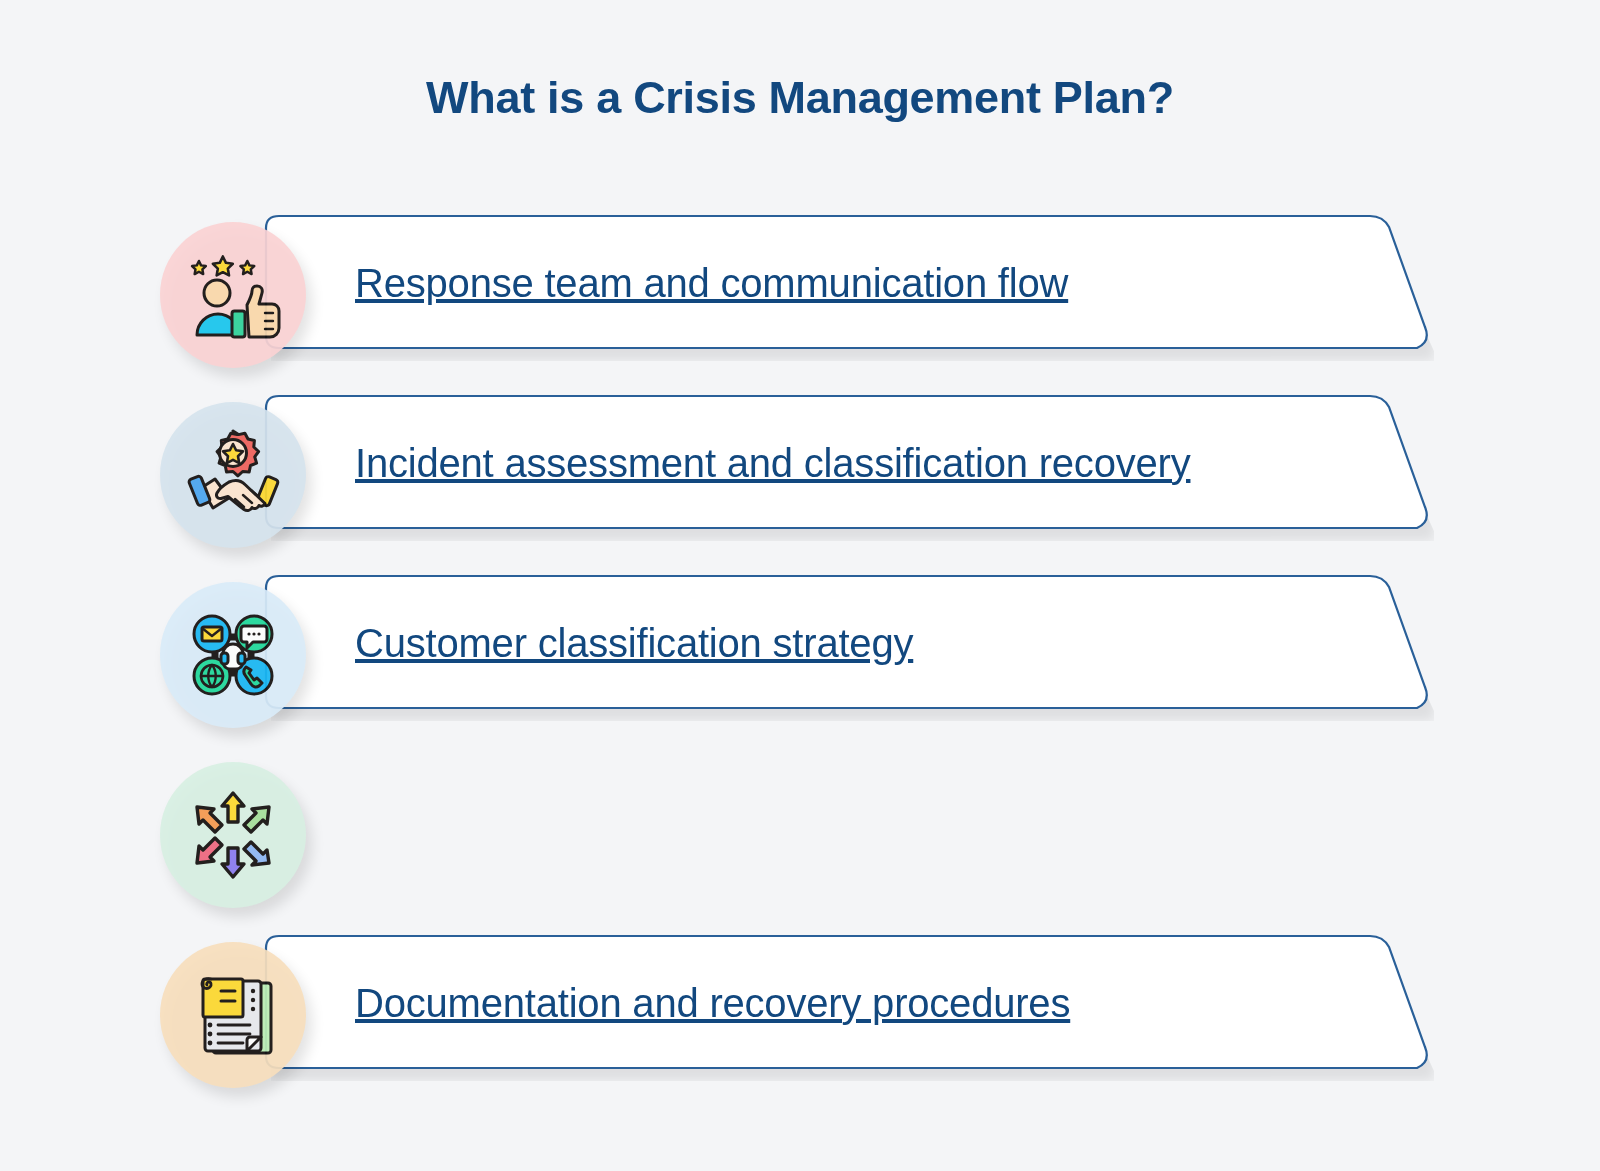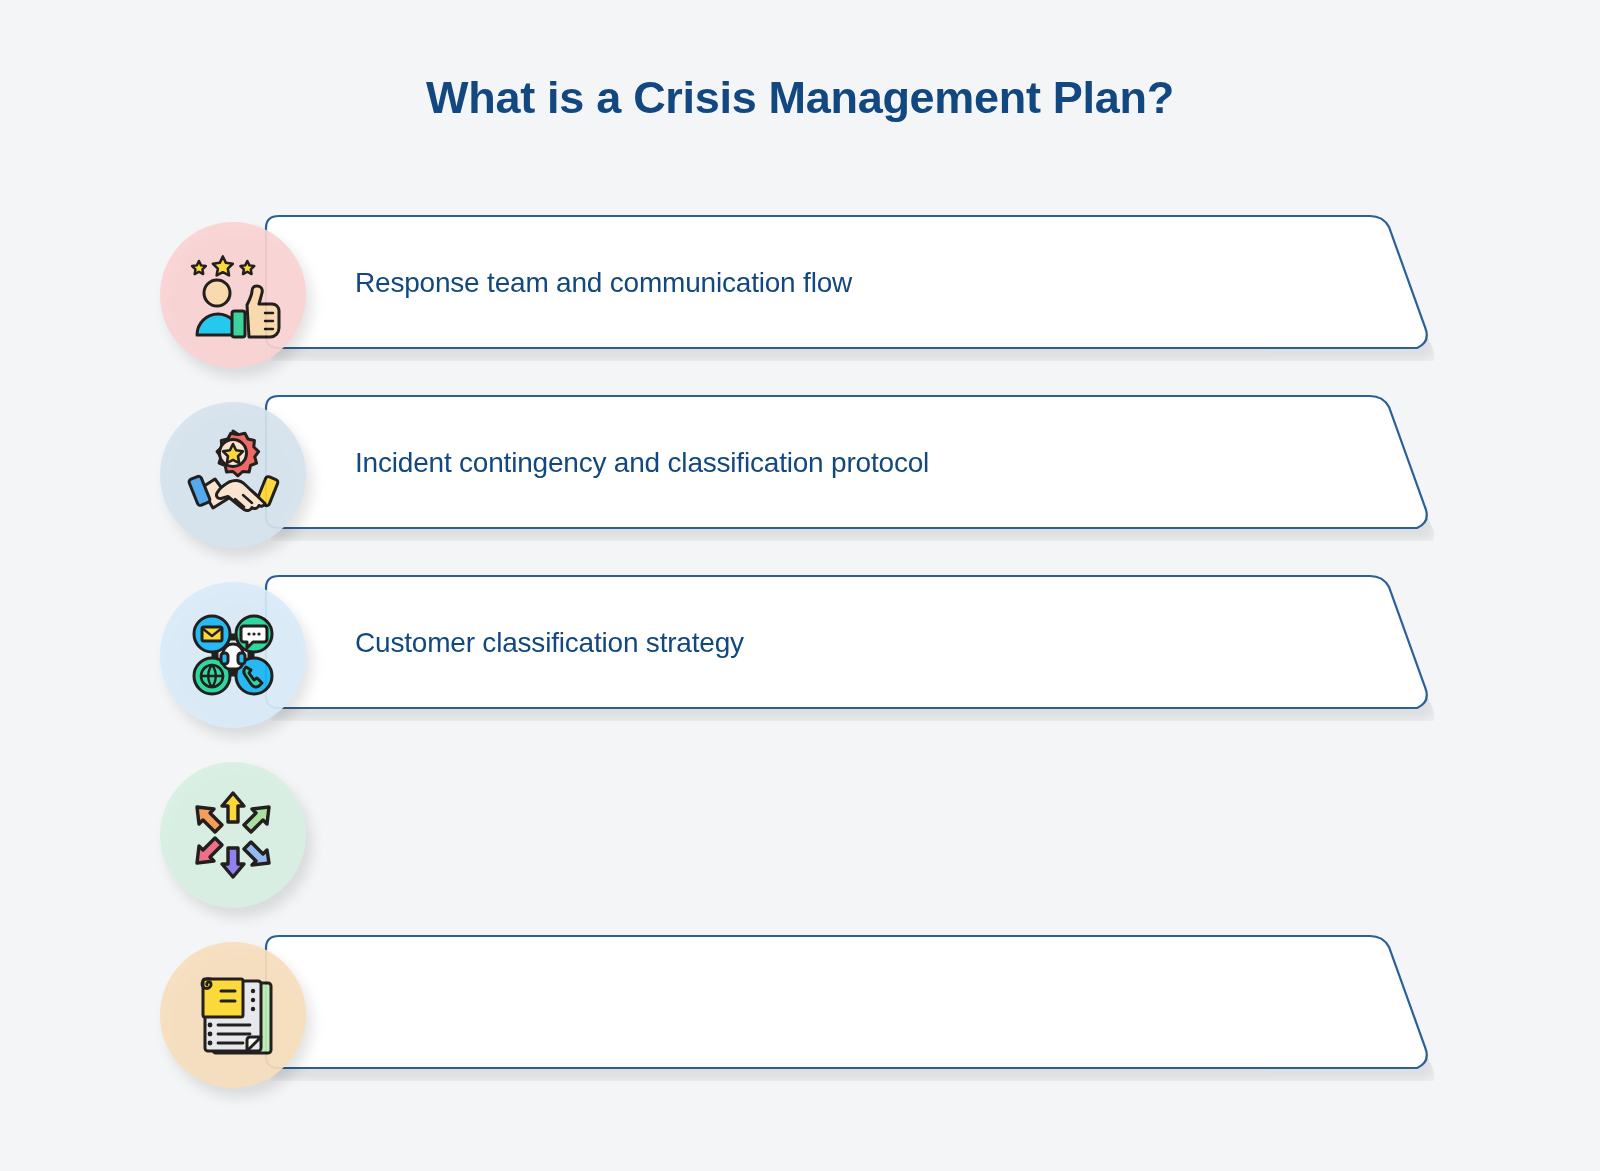--- a/index.html
+++ b/index.html
@@ -76,24 +76,25 @@
     overflow: visible;
   }
 
   .card-label {
     position: absolute;
     left: 90px;
     top: 0;
     height: 136px;
     display: flex;
     align-items: center;
-    font-size: 28px;
+    font-size: 40px;
     color: #12487f;
     letter-spacing: -0.2px;
     white-space: nowrap;
+    text-decoration: underline;
   }
 
   
   .icon-shadow {
     position: absolute;
     left: 166px;
     top: 24px;
     width: 146px;
     height: 146px;
     border-radius: 50%;
@@ -153,21 +154,21 @@
   </div>
 
   <div class="row">
     <div class="card-wrap">
       <div class="card-shadow"></div>
       <div class="card">
         <svg width="1175" height="140" viewBox="0 0 1175 140">
           <path d="M 14 1 L 1105 1 Q 1118 1 1124 12 L 1160 112 Q 1166 127 1152 133 L 14 133 Q 1 133 1 121 L 1 13 Q 1 1 14 1 Z" fill="#ffffff" stroke="#2a6099" stroke-width="2.2"></path>
         </svg>
       </div>
-      <div class="card-label">Incident contingency and classification protocol</div>
+      <div class="card-label">Incident assessment and classification recovery</div>
     </div>
 
     <div class="icon-shadow"></div>
     <div class="icon-circle" style="background:#d6e4ee;">
       <svg width="96" height="96" viewBox="0 0 96 96">
         <g stroke="#14100e" stroke-width="3" stroke-linejoin="round" stroke-linecap="round">
           <path d="M48 4 l5.5 3.6 6.4-1.4 3.1 5.8 6.4 1.5 -0.6 6.5 4.8 4.5 -3.9 5.3 1.9 6.3 -6.1 2.4 -1.3 6.4 -6.5-0.4 -4.8 4.4 -4.9-4.4 -6.5 0.4 -1.3-6.4 -6.1-2.4 1.9-6.3 -3.9-5.3 4.8-4.5 -0.6-6.5 6.4-1.5 3.1-5.8 6.4 1.4 Z" fill="#f0615a"></path>
           <circle cx="48" cy="26" r="13.5" fill="#fde5cf"></circle>
           <path d="M48 17 l3.1 6.3 6.9 1 -5 4.9 1.2 6.9 -6.2-3.3 -6.2 3.3 1.2-6.9 -5-4.9 6.9-1 Z" fill="#ffd92e" stroke-width="2.6"></path>
           <path d="M30 52 l-14 9 12 20 16-10 Z" fill="#fde5cf"></path>
@@ -235,20 +236,21 @@
   </div>
 
   <div class="row">
     <div class="card-wrap">
       <div class="card-shadow"></div>
       <div class="card">
         <svg width="1175" height="140" viewBox="0 0 1175 140">
           <path d="M 14 1 L 1105 1 Q 1118 1 1124 12 L 1160 112 Q 1166 127 1152 133 L 14 133 Q 1 133 1 121 L 1 13 Q 1 1 14 1 Z" fill="#ffffff" stroke="#2a6099" stroke-width="2.2"></path>
         </svg>
       </div>
+      <div class="card-label">Documentation and recovery procedures</div>
     </div>
 
     <div class="icon-shadow"></div>
     <div class="icon-circle" style="background:#f8dfbd;">
       <svg width="96" height="96" viewBox="0 0 96 96">
         <g stroke="#14100e" stroke-width="3" stroke-linejoin="round" stroke-linecap="round">
           <rect x="28" y="16" width="58" height="70" rx="3" fill="#bdf0b5"></rect>
           <rect x="20" y="14" width="56" height="70" rx="3" fill="#e8eaee"></rect>
           <path d="M62 84 l14-14 h-11 a3 3 0 0 0 -3 3 Z" fill="#ffffff"></path>
           <rect x="18" y="12" width="40" height="38" rx="2" fill="#ffd92e"></rect>

